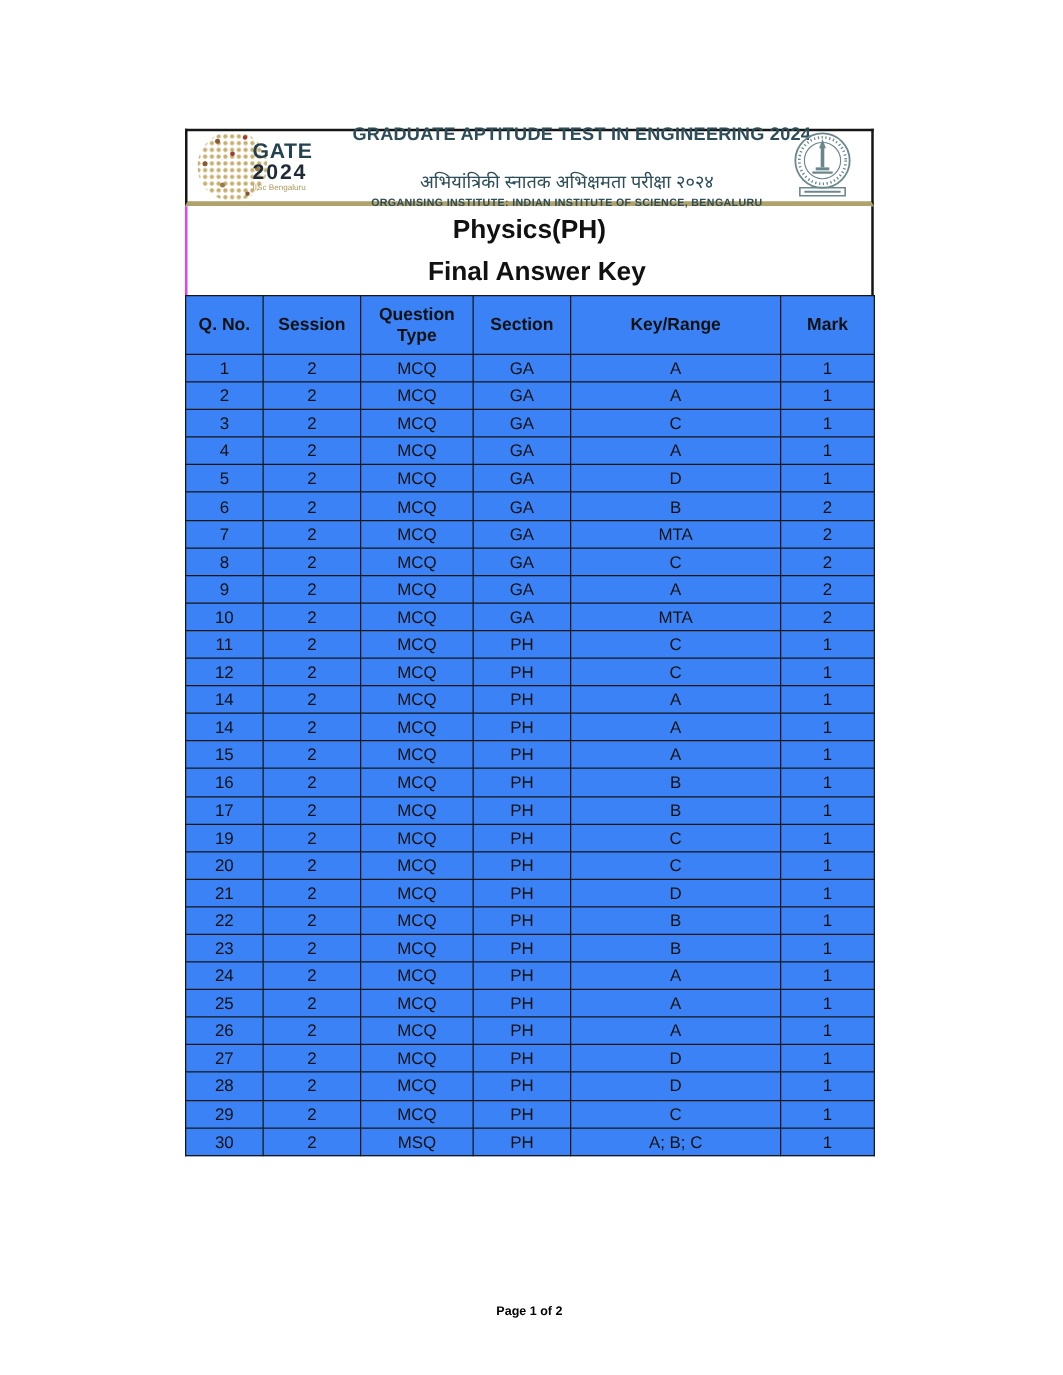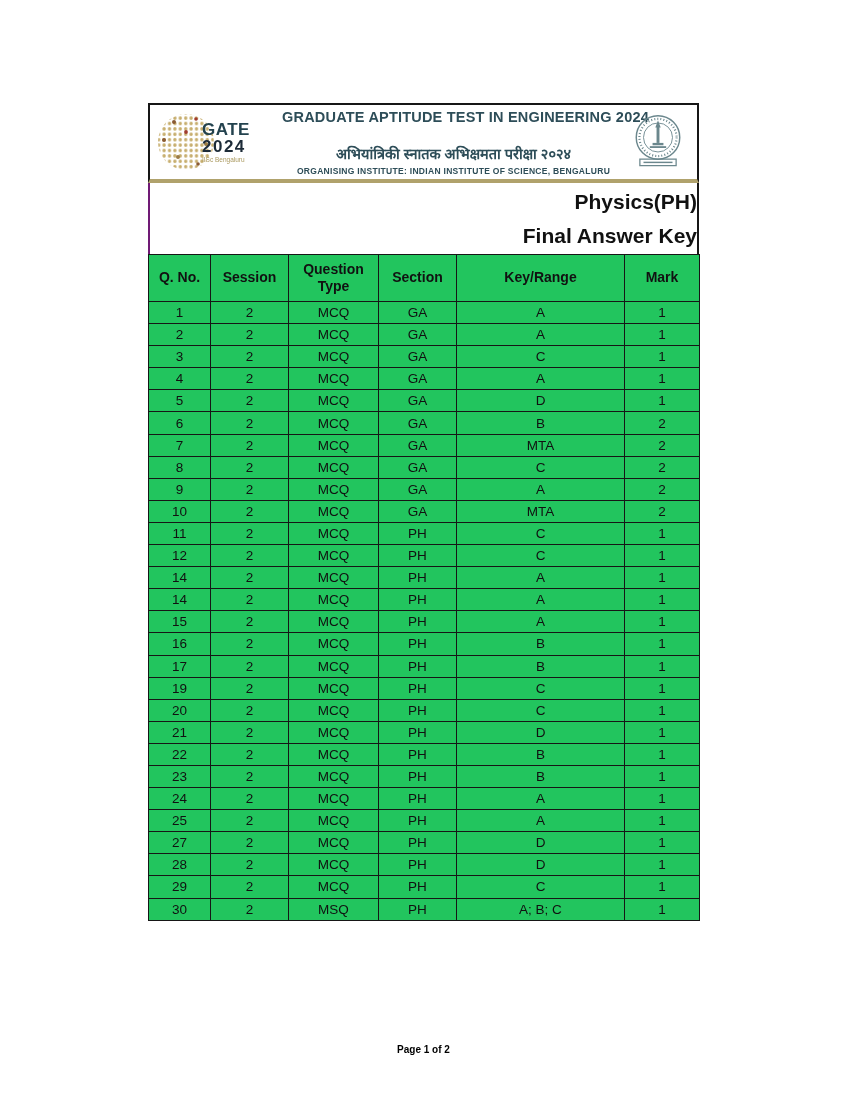--- a/index.html
+++ b/index.html
@@ -8,49 +8,49 @@
     background:#ffffff; color:#111;
     font-family:"Liberation Sans", sans-serif;
   }
   .doc { position:absolute; left:148px; top:103px; width:551px; }
 
   
   .header-box {
     box-sizing:border-box;
     border:2px solid #161616;
     border-bottom:4px solid #b0a26c;
-    height:80px;
+    height:62px;
     display:flex; align-items:center;
     padding:4px 10px 4px 6px; gap:4px;
     background:#fff;
   }
   .gate-logo { display:flex; align-items:center; flex:0 0 auto; width:122px; }
   .gate-text { margin-left:-18px; line-height:1; position:relative; z-index:2; }
   .gate-word { font-weight:bold; font-size:17px; letter-spacing:.5px; color:#23424e; }
   .gate-year { font-weight:bold; font-size:17px; letter-spacing:1.5px; color:#1d2b38; }
   .gate-sub  { font-size:6.5px; color:#ab9a60; margin-top:2px; white-space:nowrap; }
 
   .header-center { flex:1 1 auto; text-align:center; color:#2d4d58; min-width:0; }
   .ht-en  { font-weight:bold; font-size:14.5px; letter-spacing:.2px; white-space:nowrap; }
-  .ht-hi  { font-size:14.5px; font-weight:bold; margin-top:18px; }
+  .ht-hi  { font-size:14.5px; font-weight:normal; margin-top:18px; }
   .ht-org { font-size:8.5px; font-weight:bold; letter-spacing:.3px; margin-top:3px; white-space:nowrap; }
 
   .iisc-seal { flex:0 0 auto; }
 
   
   .title-box {
     box-sizing:border-box;
-    border-left:2px solid #701a75; border-right:2px solid #161616;
-    text-align:right; padding:7px 0 6px; background:#fff;
+    border-left:2px solid #d946ef; border-right:2px solid #161616;
+    text-align:center; padding:7px 0 6px; background:#fff;
   }
   .subject   { font-size:21px; font-weight:bold; }
   .doc-title { font-size:21px; font-weight:bold; margin-top:10px;margin-left:12px; }
 
   
-  table.key { width:100%; border-collapse:collapse; table-layout:fixed; background:#22c55e; }
+  table.key { width:100%; border-collapse:collapse; table-layout:fixed; background:#3b82f6; }
   table.key th, table.key td {
     border:1.6px solid #161616; text-align:center;
     padding:0; overflow:hidden;
   }
   table.key th { height:46px; font-size:14px; font-weight:bold; line-height:1.25; }
   table.key td { height:21.1px; font-size:13.5px; font-weight:normal; }
 
   
   .footer {
     position:absolute; left:148px; top:1044px; width:551px;
@@ -317,20 +317,28 @@
         </tr>
         <tr>
           <td>25</td>
           <td>2</td>
           <td>MCQ</td>
           <td>PH</td>
           <td>A</td>
           <td>1</td>
         </tr>
         <tr>
+          <td>26</td>
+          <td>2</td>
+          <td>MCQ</td>
+          <td>PH</td>
+          <td>A</td>
+          <td>1</td>
+        </tr>
+        <tr>
           <td>27</td>
           <td>2</td>
           <td>MCQ</td>
           <td>PH</td>
           <td>D</td>
           <td>1</td>
         </tr>
         <tr>
           <td>28</td>
           <td>2</td>

